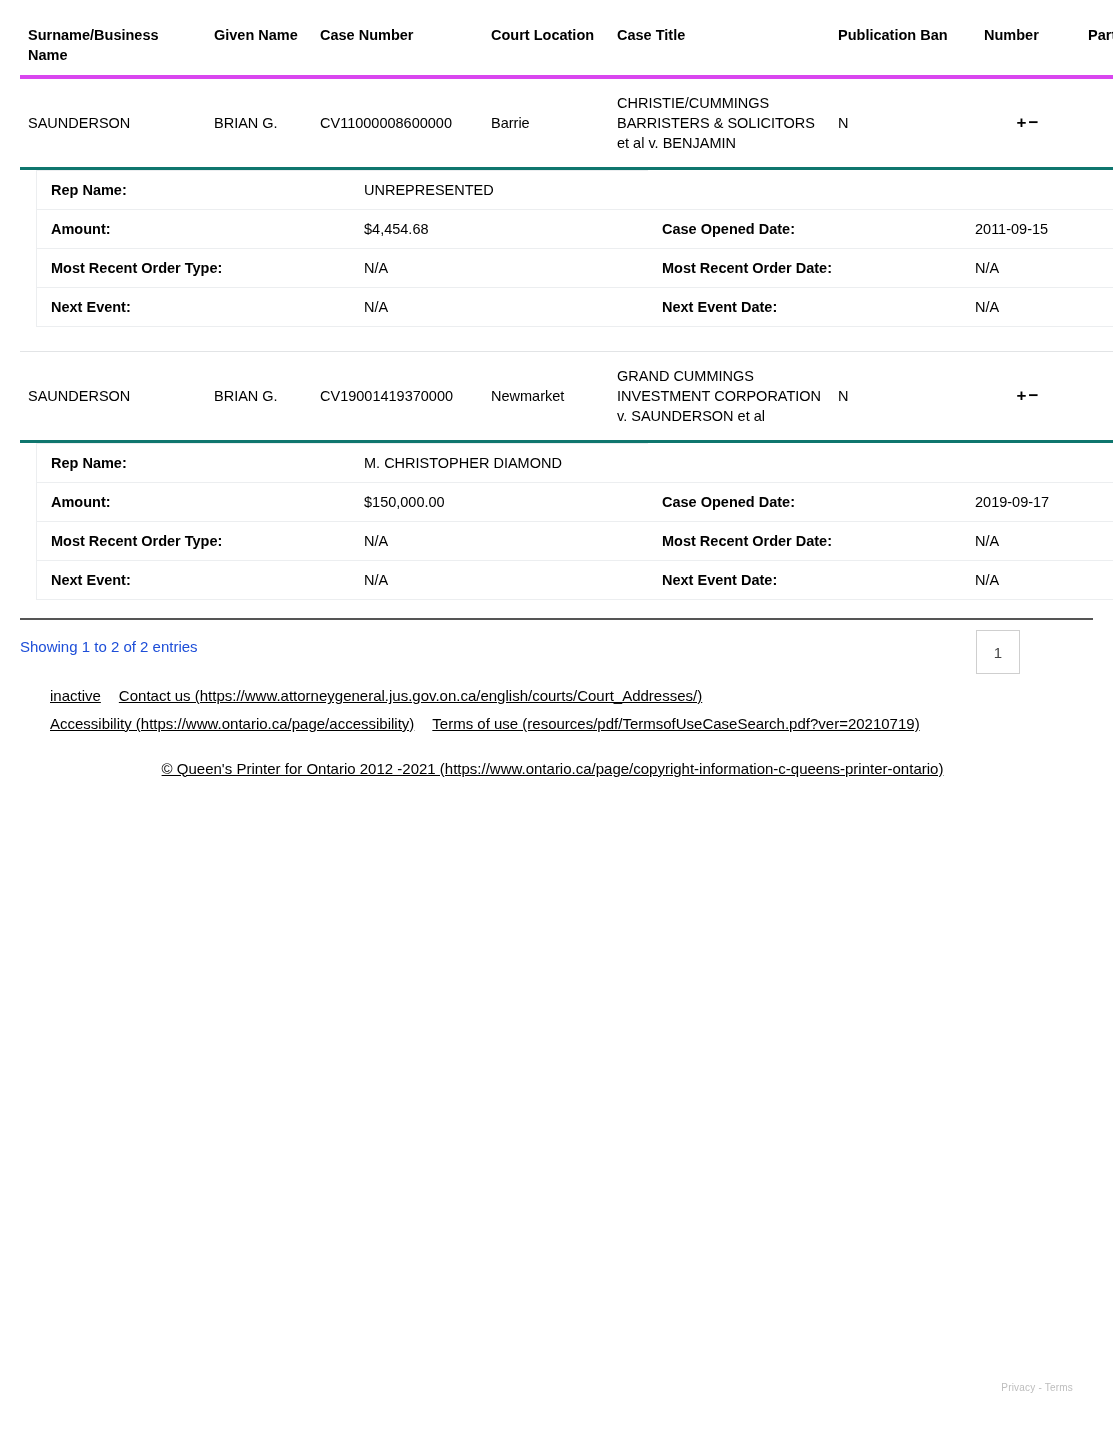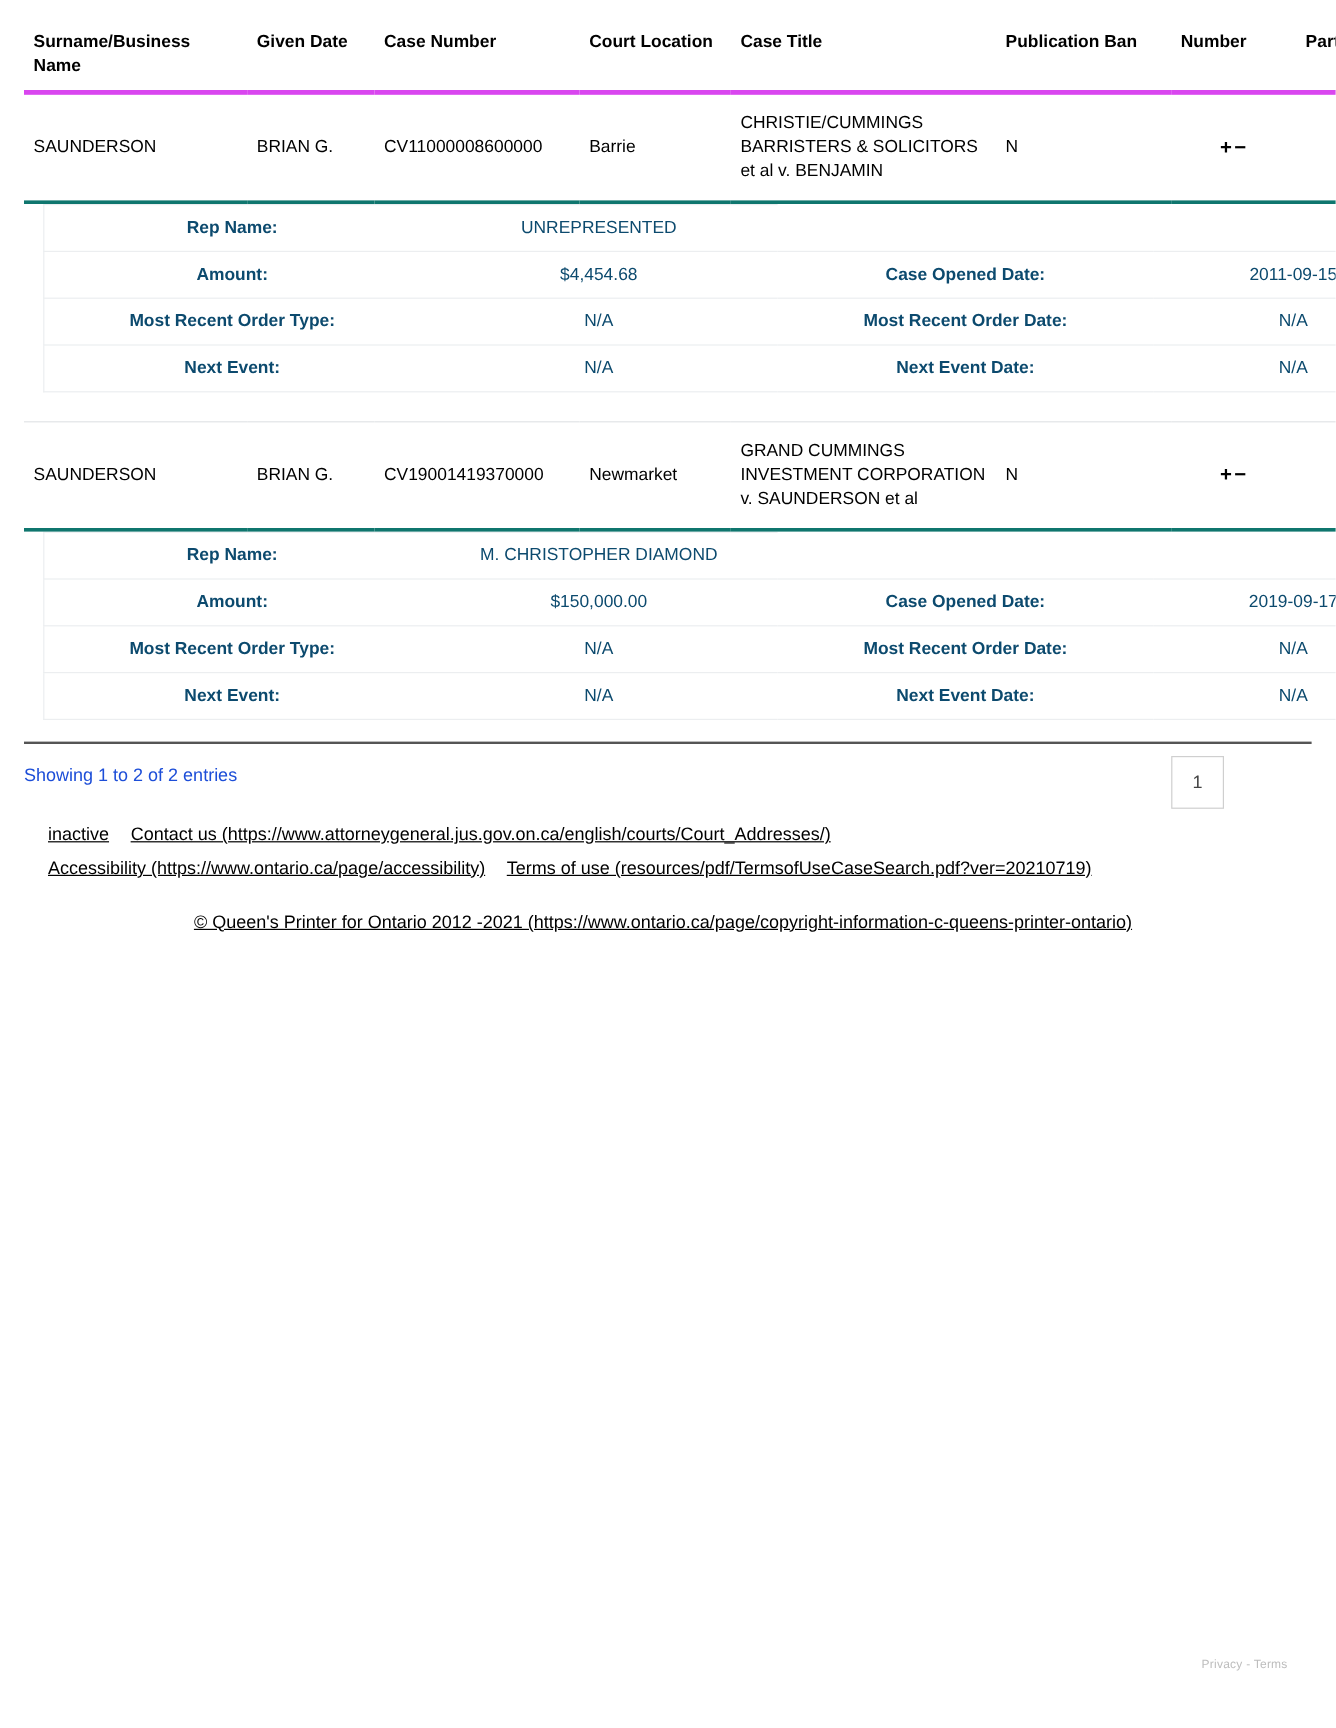--- a/index.html
+++ b/index.html
@@ -100,22 +100,21 @@
     table-layout: fixed;
     margin: 0;
   }
   table.detail td {
     font-size: 14.5px;
     padding: 11px 14px;
     border: 1px solid #eceef0;
     border-left: none;
     border-right: none;
     vertical-align: middle;
-    color: #0c4a6e;
-    text-align: center;
+    color: #000000;
   }
   table.detail tr td:first-child { border-left: 1px solid #eceef0; }
   table.detail tr td:last-child  { border-right: 1px solid #eceef0; }
 
   table.detail td.lbl { font-weight: bold; }
   .d-lbl1 { width: 285px; }
   .d-val1 { width: 270px; }
   .d-lbl2 { width: 285px; }
   .d-val2 { width: 206px; }
 
@@ -169,21 +168,21 @@
     padding: 4px 0 0 40px;
     font-size: 15px;
     line-height: 1.85;
   }
   .links-block a,
   .copyright a {
     color: #000;
     text-decoration: underline;
     cursor: pointer;
   }
-  .links-row { white-space: nowrap; }
+  .links-row { white-space: nowrap; margin-left: 10px; }
   .link-gap { display: inline-block; width: 18px; }
 
   .copyright {
     text-align: center;
     font-size: 15px;
     padding-top: 22px;
     padding-right: 8px;
   }
 
   
@@ -200,21 +199,21 @@
 </head>
 <body>
 
 <div class="page">
 
   <div class="results-wrap">
     <table class="results">
       <thead>
         <tr>
           <th class="col-surname">Surname/Business Name</th>
-          <th class="col-given">Given Date</th>
+          <th class="col-given">Given Name</th>
           <th class="col-casenum">Case Number</th>
           <th class="col-courtloc">Court Location</th>
           <th class="col-casetitle">Case Title</th>
           <th class="col-pubban">Publication Ban</th>
           <th class="col-detail">Number</th>
           <th class="col-parties">Parties</th>
         </tr>
       </thead>
       <tbody>
 

